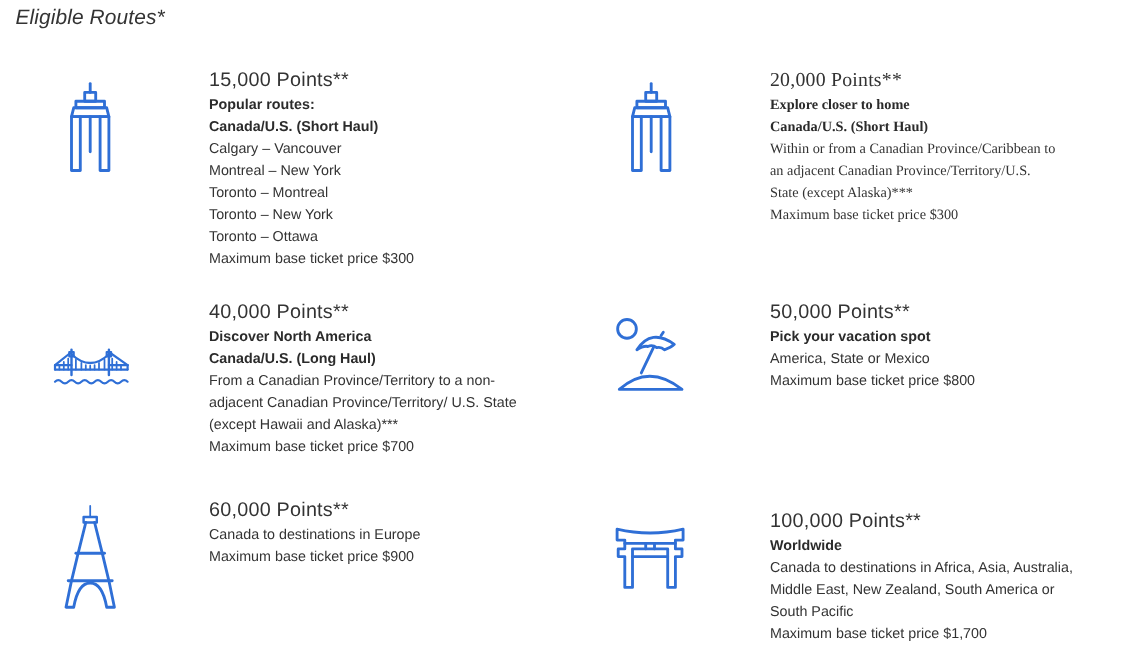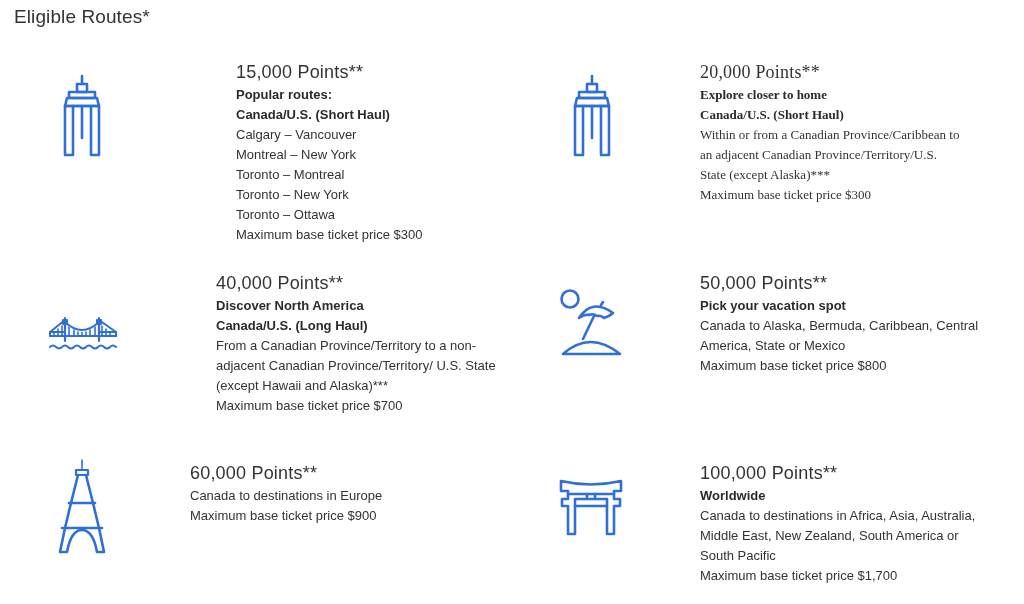--- a/index.html
+++ b/index.html
@@ -17,20 +17,21 @@
     }
     .page-title {
       position: absolute;
       left: 14px;
       top: 6px;
       font-size: 19px;
       color: #333333;
       font-weight: normal;
       margin: 0;
       letter-spacing: 0.1px;
+      font-style: italic;
     }
     .route {
       position: absolute;
       width: 470px;
     }
     .route .content {
       position: absolute;
       left: 0;
       top: 0;
     }
@@ -71,21 +72,21 @@
       <path class="stroke" d="M25 4 V12"></path>
       <rect class="stroke" x="20" y="12" width="10" height="8"></rect>
       <rect class="stroke" x="12" y="20" width="26" height="6"></rect>
       <path class="stroke" d="M10 26 H40 L42 34 H8 Z"></path>
       <path class="stroke" d="M8 34 H16 V83 H8 Z"></path>
       <path class="stroke" d="M34 34 H42 V83 H34 Z"></path>
       <path class="stroke" d="M16 34 H34"></path>
       <path class="stroke" d="M25 34 V66"></path>
     </svg>
   </span>
-  <div class="content" style="left:190px;top:61px;margin-left:46px;">
+  <div class="content" style="left:190px;top:61px;">
     <div class="points">15,000 Points**</div>
     <div class="line bold">Popular routes:</div>
     <div class="line bold">Canada/U.S. (Short Haul)</div>
     <div class="line">Calgary – Vancouver</div>
     <div class="line">Montreal – New York</div>
     <div class="line">Toronto – Montreal</div>
     <div class="line">Toronto – New York</div>
     <div class="line">Toronto – Ottawa</div>
     <div class="line">Maximum base ticket price $300</div>
   </div>
@@ -124,21 +125,21 @@
       <rect class="stroke" style="stroke-width:2" x="49" y="4" width="4" height="4"></rect>
       <path class="stroke" style="stroke-width:2" d="M2 20 H68"></path>
       <path class="stroke" style="stroke-width:2" d="M2 16 H17 M51 16 H68"></path>
       <path class="stroke" style="stroke-width:2" d="M2 16 V20 M68 16 V20"></path>
       <path class="stroke" style="stroke-width:2" d="M2 16 L17 4 M68 16 L51 4"></path>
       <path class="stroke" style="stroke-width:2" d="M17 6 Q34 22 51 6"></path>
       <path class="stroke" style="stroke-width:1.6" d="M6 16 V20 M10 13 V20 M14 10 V20 M21 11 V20 M26 14 V20 M30 16 V20 M34 16.5 V20 M38 16 V20 M42 14 V20 M47 11 V20 M54 10 V20 M58 13 V20 M62 16 V20"></path>
       <path class="stroke" style="stroke-width:2" d="M2 31 Q5 28 8 31 T14 31 T20 31 T26 31 T32 31 T38 31 T44 31 T50 31 T56 31 T62 31 T68 31"></path>
     </svg>
   </span>
-  <div class="content" style="left:190px;top:272px;margin-left:26px;">
+  <div class="content" style="left:190px;top:272px;">
     <div class="points">40,000 Points**</div>
     <div class="line bold">Discover North America</div>
     <div class="line bold">Canada/U.S. (Long Haul)</div>
     <div class="line">From a Canadian Province/Territory to a non-</div>
     <div class="line">adjacent Canadian Province/Territory/ U.S. State</div>
     <div class="line">(except Hawaii and Alaska)***</div>
     <div class="line">Maximum base ticket price $700</div>
   </div>
 </div>
 
@@ -148,37 +149,36 @@
       <circle class="stroke" cx="12" cy="11" r="8.5"></circle>
       <path class="stroke" d="M21 30 Q34 10 55 25 Q52 28 46 30 Q43 27 39 28 Q35 25 31 27 Q27 26 21 30 Z"></path>
       <path class="stroke" d="M43 17 L45 14"></path>
       <path class="stroke" d="M36 28 L25 51"></path>
       <path class="stroke" d="M5 66 Q32 42 62 66 Z"></path>
     </svg>
   </span>
   <div class="content" style="left:700px;top:272px;">
     <div class="points">50,000 Points**</div>
     <div class="line bold">Pick your vacation spot</div>
-    <div class="line">Canada to Alaska, Bermuda, Caribbean, Central</div>
     <div class="line">America, State or Mexico</div>
     <div class="line">Maximum base ticket price $800</div>
   </div>
 </div>
 
 <div class="route" style="left:0;top:0;">
   <span>
     <svg width="50" height="96" viewBox="0 0 50 96" style="position:absolute;left:57px;top:458px;">
       <path class="stroke" style="stroke-width:1.6" d="M25 2 V12"></path>
       <rect class="stroke" style="stroke-width:2.2" x="19" y="12" width="12" height="5"></rect>
       <path class="stroke" d="M21 17 L14 45 L8 70 L3 94 H10 Q14 72 25 72 Q36 72 40 94 H47 L42 70 L36 45 L29 17"></path>
       <path class="stroke" d="M12 45 H38"></path>
       <path class="stroke" d="M5 70 H45"></path>
     </svg>
   </span>
-  <div class="content" style="left:190px;top:462px;">
+  <div class="content" style="left:190px;top:452px;">
     <div class="points">60,000 Points**</div>
     <div class="line">Canada to destinations in Europe</div>
     <div class="line">Maximum base ticket price $900</div>
   </div>
 </div>
 
 <div class="route" style="left:0;top:0;">
   <span>
     <svg width="66" height="60" viewBox="0 0 66 60" style="position:absolute;left:558px;top:478px;">
       <path class="stroke" d="M3 3 Q33 10 63 3 V13 H56 V16 H10 V13 H3 Z"></path>

